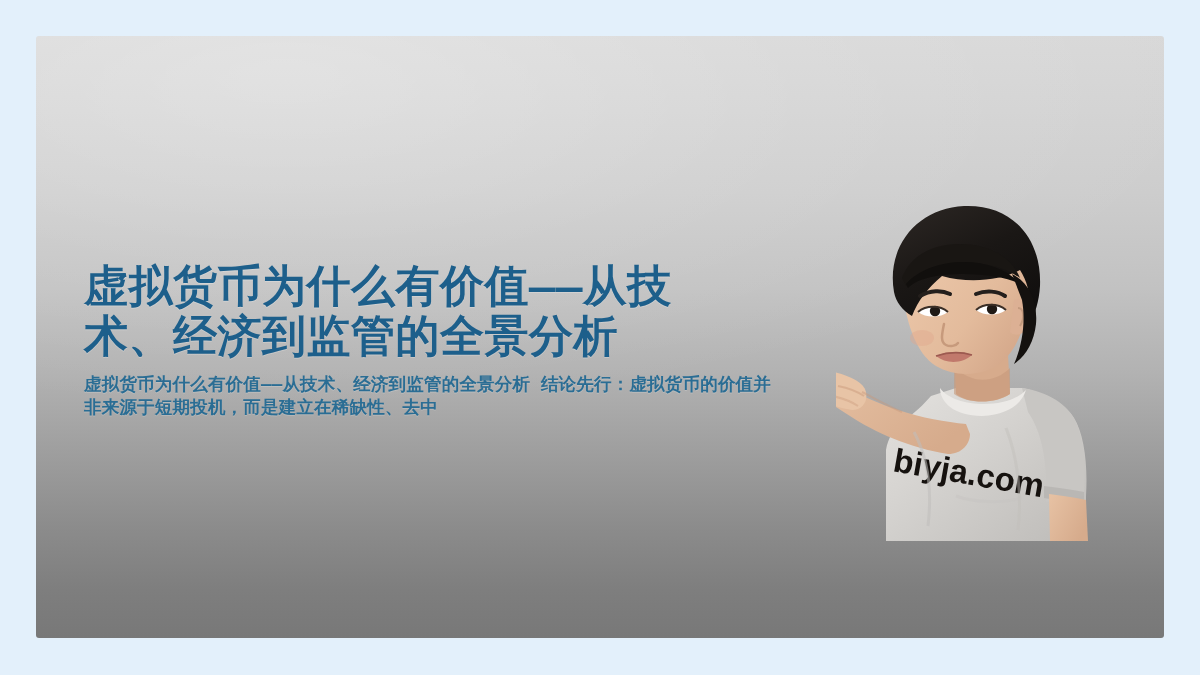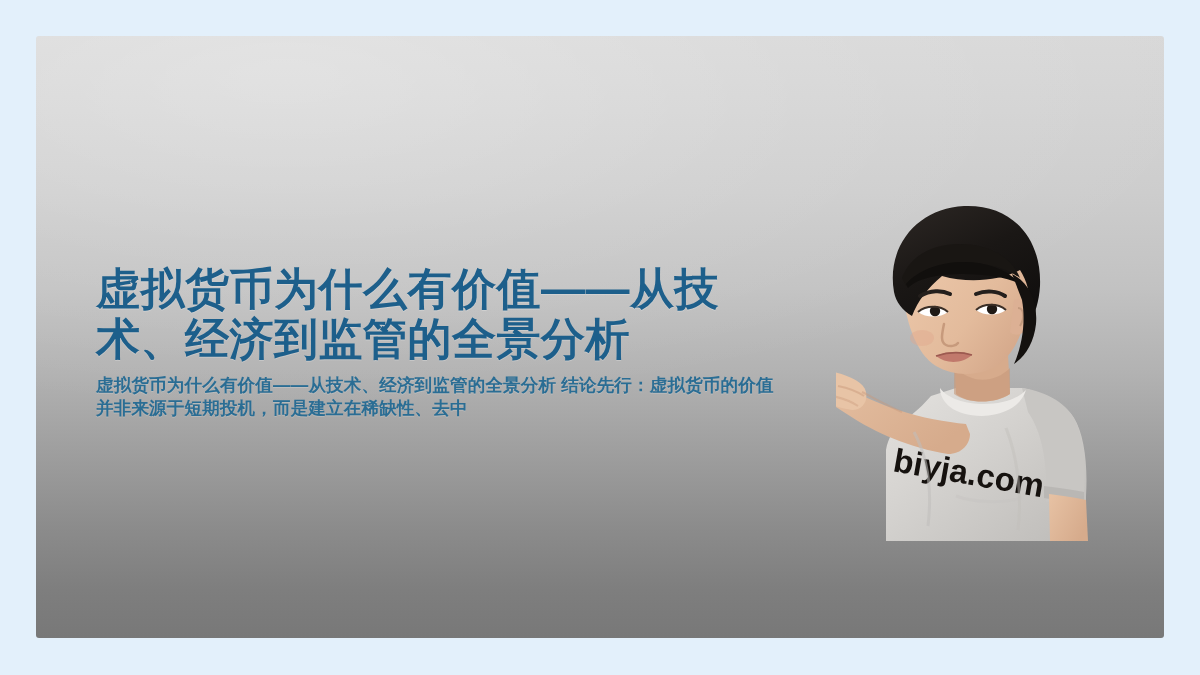--- a/index.html
+++ b/index.html
@@ -46,23 +46,24 @@
     background: radial-gradient(120% 80% at 22% 6%,
         rgba(255,255,255,0.30) 0%,
         rgba(255,255,255,0.10) 38%,
         rgba(255,255,255,0.00) 70%);
     pointer-events: none;
   }
 
   
   #text-block {
     position: absolute;
-    left: 60px;
+    left: 48px;
     top: 228px;
     width: 700px;
+    font-family: Liberation Mono, monospace;
   }
 
   #slide-title {
     margin: 0;
     color: #1d5f8b;
     font-size: 44px;
     line-height: 50px;
     font-weight: 700;
     letter-spacing: 0.5px;
     text-shadow: 0 1px 0 rgba(255,255,255,0.22);

